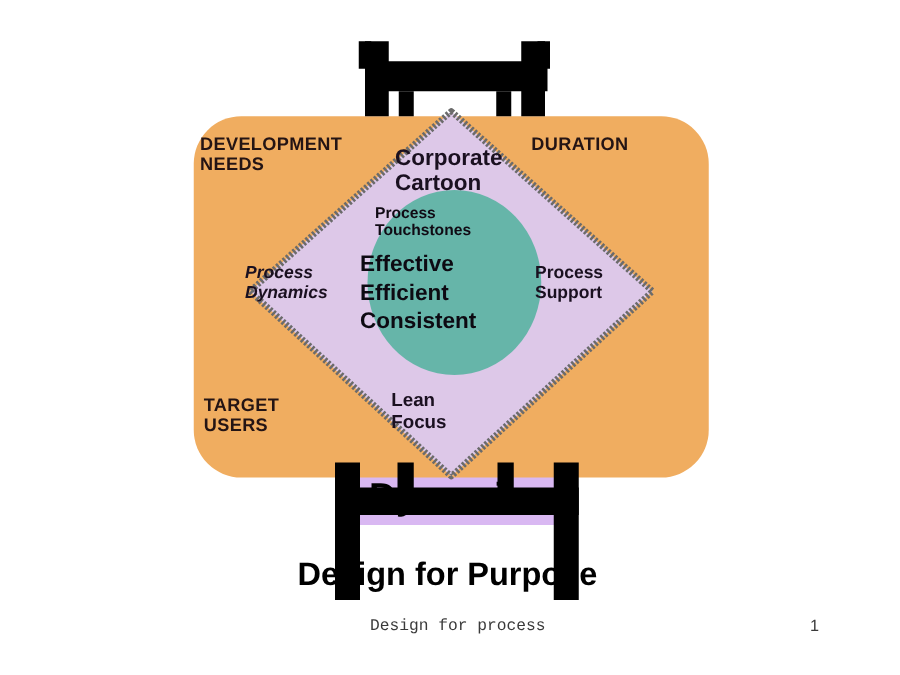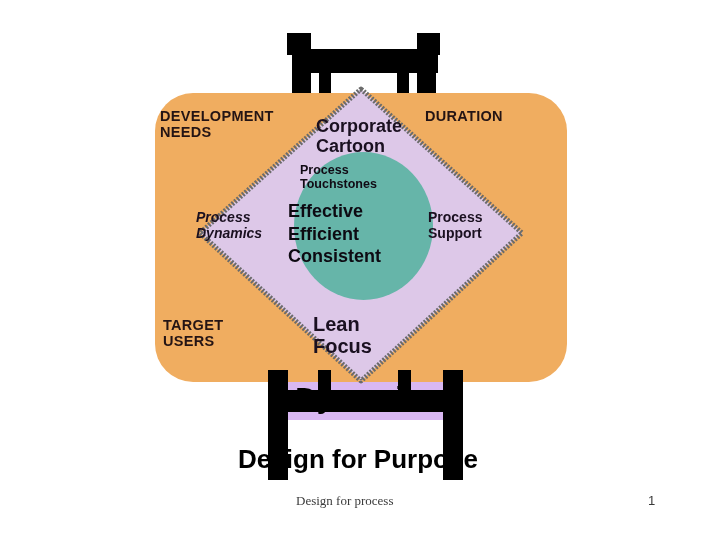--- a/index.html
+++ b/index.html
@@ -117,21 +117,21 @@
   #lbl-manner      { left: 440px; top: 317px; width: 120px; }
 
   
   .diamond-lbl {
     font-size: 14px;
     color: #1a1020;
   }
   #lbl-corporate  { left: 316px; top: 116px; width: 120px; font-size: 18px; }
   #lbl-process    { left: 196px; top: 210px; width: 104px; font-style: italic; }
   #lbl-learning   { left: 428px; top: 210px; width: 104px; }
-  #lbl-lean       { left: 313px; top: 313px; width: 100px; font-size: 20px; }
+  #lbl-lean       { left: 313px; top: 313px; width: 100px; font-size: 15px; }
 
   
   #lbl-touchstones {
     left: 300px; top: 163px; width: 128px;
     font-size: 12.5px;
     color: #100a14;
   }
   #lbl-triad {
     left: 288px; top: 200px; width: 152px;
     font-size: 18px;
@@ -158,21 +158,21 @@
     top: 493px;
     width: 720px;
     height: 22px;
   }
   #footer-left {
     position: absolute;
     left: 296px;
     top: 0;
     font-size: 13px;
     color: #3a3a3a;
-    font-family: Liberation Serif, serif;
+    font-family: Liberation Mono, monospace;
   }
   #footer-page {
     position: absolute;
     left: 648px;
     top: 0;
     font-size: 13px;
     color: #3a3a3a;
     font-family: "Liberation Sans", sans-serif;
   }
 </style>

